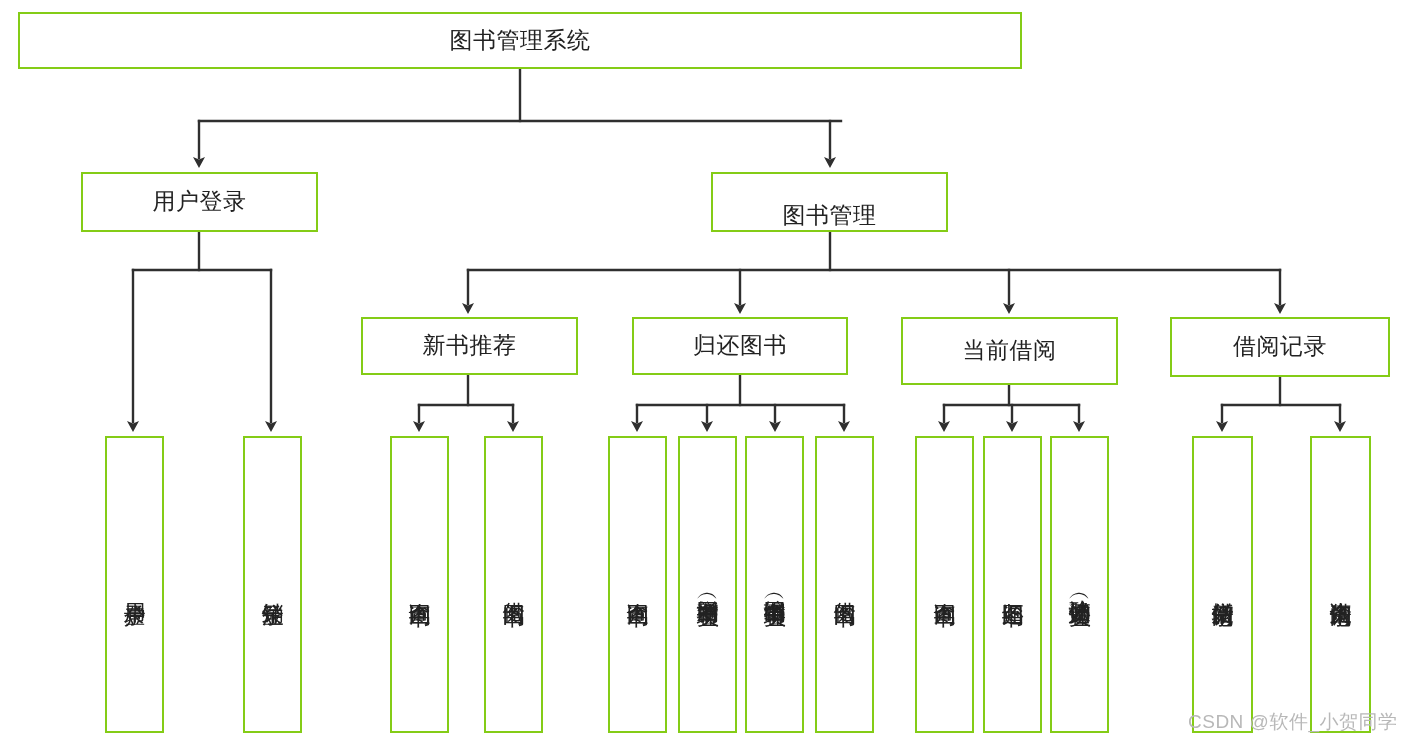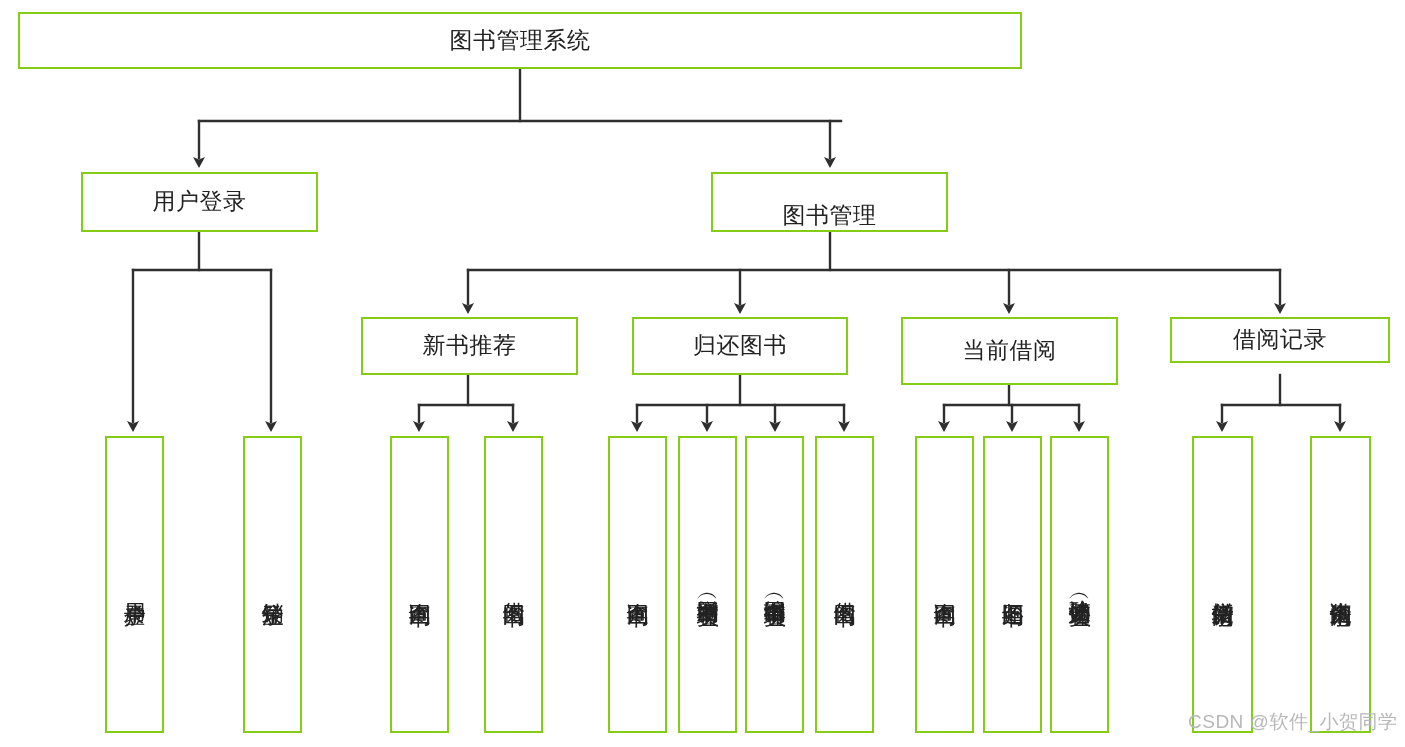--- a/index.html
+++ b/index.html
@@ -142,21 +142,21 @@
   </div>
 
   <div class="node-box lvl2-box" style="left:632px; top:317px; width:216px; height:58px;">
     <span class="node-label-h">归还图书</span>
   </div>
 
   <div class="node-box lvl2-box" style="left:901px; top:317px; width:217px; height:68px;">
     <span class="node-label-h">当前借阅</span>
   </div>
 
-  <div class="node-box lvl2-box" style="left:1170px; top:317px; width:220px; height:46px;">
+  <div class="node-box lvl2-box" style="left:1170px; top:317px; width:220px; height:60px;">
     <span class="node-label-h">借阅记录</span>
   </div>
 
   <div class="node-box leaf-box" style="left:105px; top:436px; width:59px; height:297px;">
     <span class="node-label-v">用户登录</span>
   </div>
 
   <div class="node-box leaf-box" style="left:243px; top:436px; width:59px; height:297px;">
     <span class="node-label-v">注销登录</span>
   </div>

